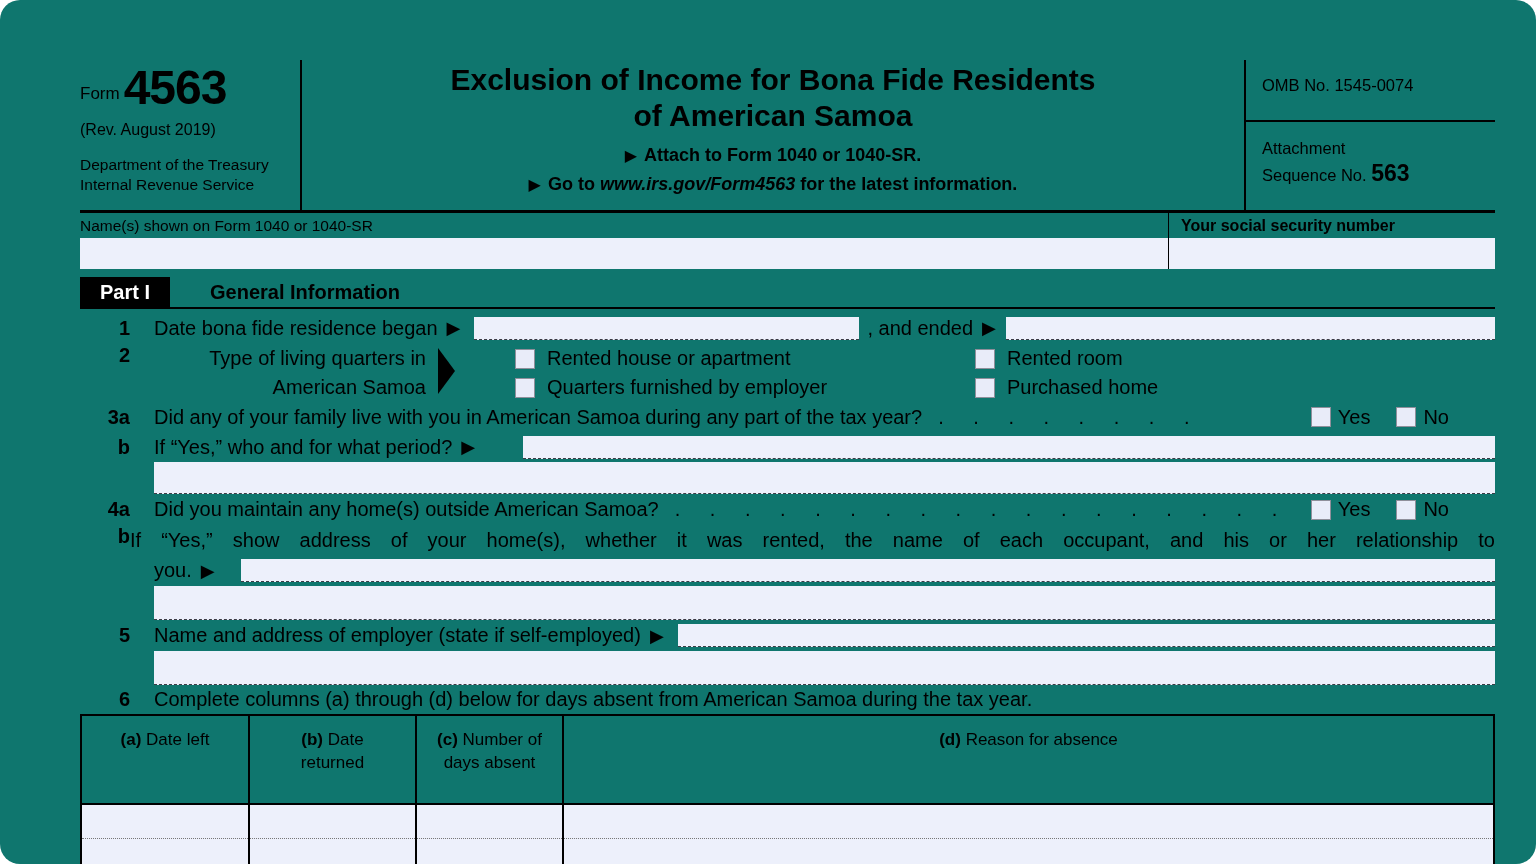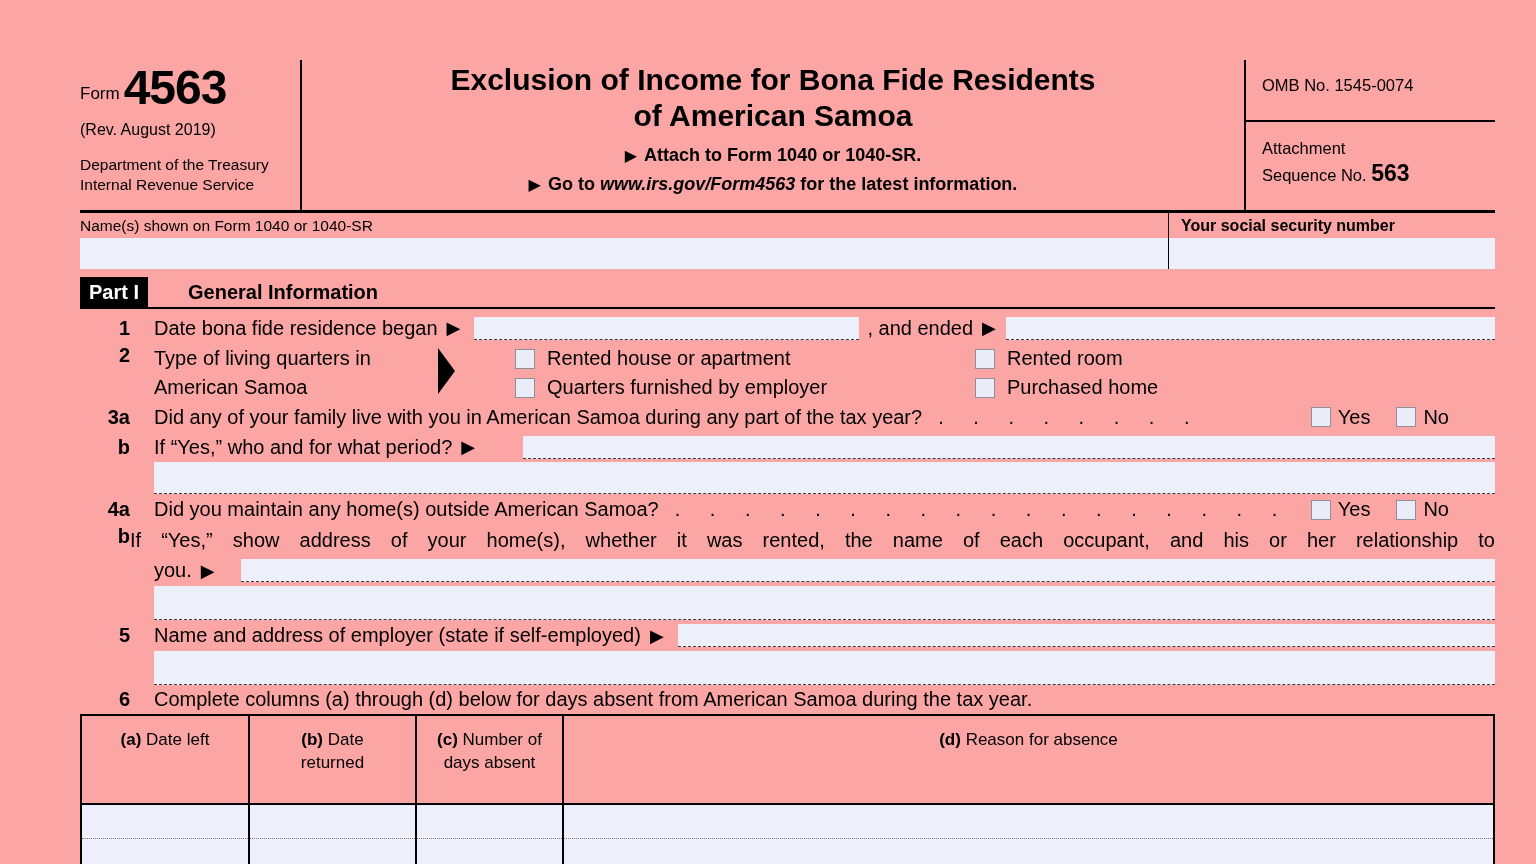--- a/index.html
+++ b/index.html
@@ -1,18 +1,18 @@
 <!DOCTYPE html>
 <html><head>
 <meta charset="utf-8">
 <style>
   html,body{margin:0;padding:0;background:#fff;}
   .page{
-    width:1536px;height:864px;overflow:hidden;background:#fca5a5;color:#000;
-    font-family:"Liberation Sans","DejaVu Sans",sans-serif;position:relative;
+    width:1536px;height:864px;overflow:hidden;background:#0f766e;color:#000;
+    font-family:"Liberation Sans","DejaVu Sans",sans-serif;position:relative;border-radius:20px;
   }
   .content{margin-left:80px;width:1415px;padding-top:60px;}
 
   
   .hdr{display:flex;border-bottom:3px solid #000;height:153px;box-sizing:border-box;}
   .hdr-left{width:222px;border-right:2px solid #000;box-sizing:border-box;padding-top:8px;}
   .form-line{display:flex;align-items:flex-end;}
   .form-word{font-size:17px;padding-bottom:5px;}
   .form-num{font-size:48px;font-weight:bold;line-height:0.85;margin-left:4px;letter-spacing:-1px;text-align:right;}
   .rev{font-size:16px;margin-top:12px;}
@@ -31,42 +31,42 @@
   
   .idrow{display:flex;height:56px;}
   .id-left{flex:1;display:flex;flex-direction:column;}
   .id-right{width:327px;border-left:1.5px solid #000;box-sizing:border-box;display:flex;flex-direction:column;}
   .id-label{font-size:15.5px;padding-top:4px;}
   .id-label-b{font-size:16px;font-weight:bold;padding-top:4px;padding-left:12px;}
   .id-input{flex:1;background:#edf0fb;margin-top:3px;}
 
   
   .partbar{display:flex;align-items:center;border-bottom:2.5px solid #000;height:30px;margin-top:8px;}
-  .part-badge{background:#000;color:#fff;font-weight:bold;font-size:20px;width:68px;height:30px;line-height:30px;text-align:center;}
+  .part-badge{background:#000;color:#fff;font-weight:bold;font-size:20px;width:90px;height:30px;line-height:30px;text-align:center;}
   .part-title{font-weight:bold;font-size:20px;margin-left:40px;}
 
   
   .ln{display:flex;align-items:center;font-size:20px;}
   .num{flex:none;width:50px;text-align:right;font-weight:bold;}
   .lbody{margin-left:24px;flex:1;display:flex;align-items:center;min-width:0;}
   .nowrap{white-space:nowrap;}
   .ptr{margin-left:9px;font-size:18px;}
   .fld{background:#edf0fb;border-bottom:1px dashed #3c3c46;align-self:stretch;}
   .fldfull{margin-left:74px;background:#edf0fb;border-bottom:1px dashed #3c3c46;}
   .h32{height:32px;margin-top:3px;}
   .h30{height:30px;}
   .h31{height:31px;}
   .h33{height:33px;}
   .fld1{width:385px;margin-left:14px;}
   .mid{margin-left:8px;}
   .fld2{flex:1;margin-left:10px;}
 
   
   .ln2{display:flex;align-items:flex-start;font-size:20px;}
-  .q{width:272px;line-height:29px;}
+  .q{width:272px;line-height:29px;text-align:right;}
   .bigarrow{width:0;height:0;border-left:17px solid #000;border-top:23px solid transparent;border-bottom:23px solid transparent;margin:4px 0 0 12px;}
   .opts{display:grid;grid-template-columns:460px auto;margin-left:60px;}
   .opt{display:flex;align-items:center;height:29px;}
   .cb{width:20px;height:20px;background:#e9ecf9;border:1px solid #8f8f9b;box-sizing:border-box;flex:none;}
   .opt .cb{margin-right:12px;}
 
   
   .dots{flex:1;overflow:hidden;white-space:nowrap;word-spacing:24px;padding-left:16px;}
   .yn{display:flex;align-items:center;flex:none;margin-right:46px;}
   .yn .cb{margin-right:7px;}

